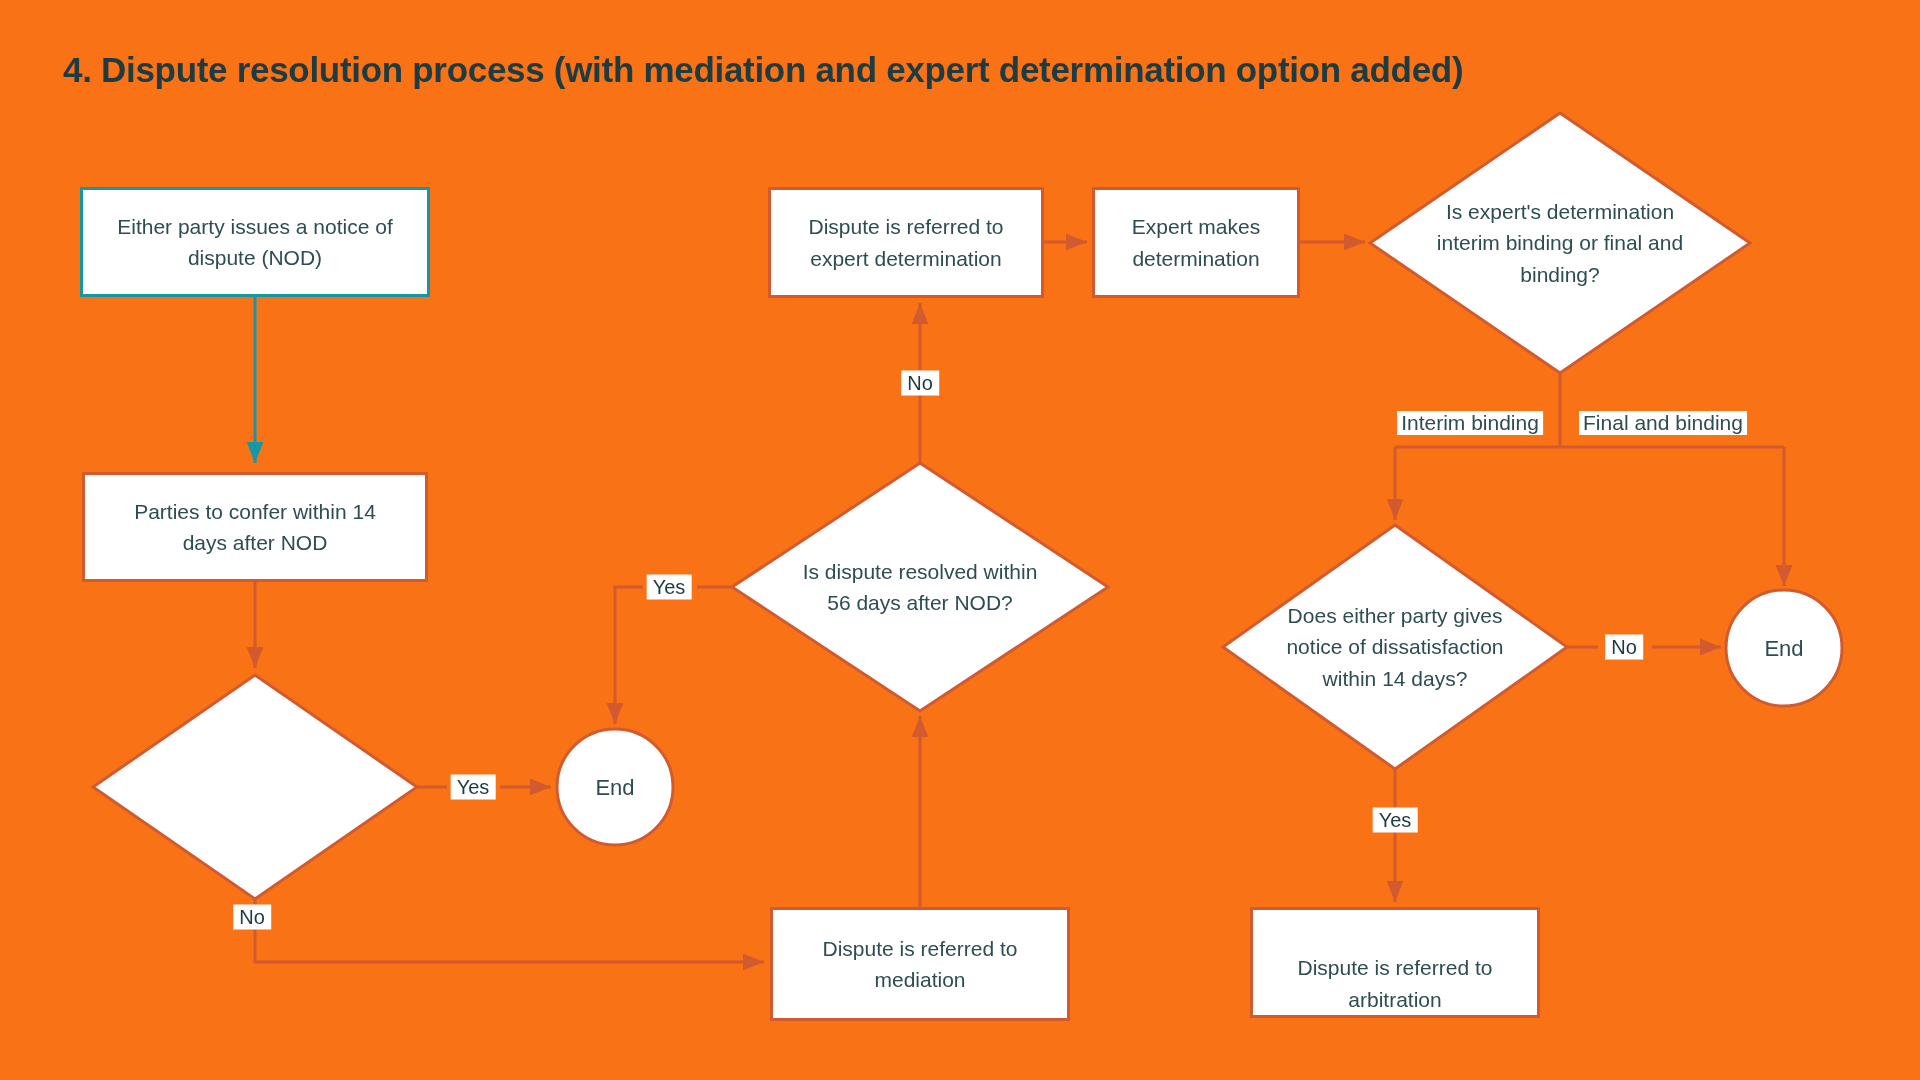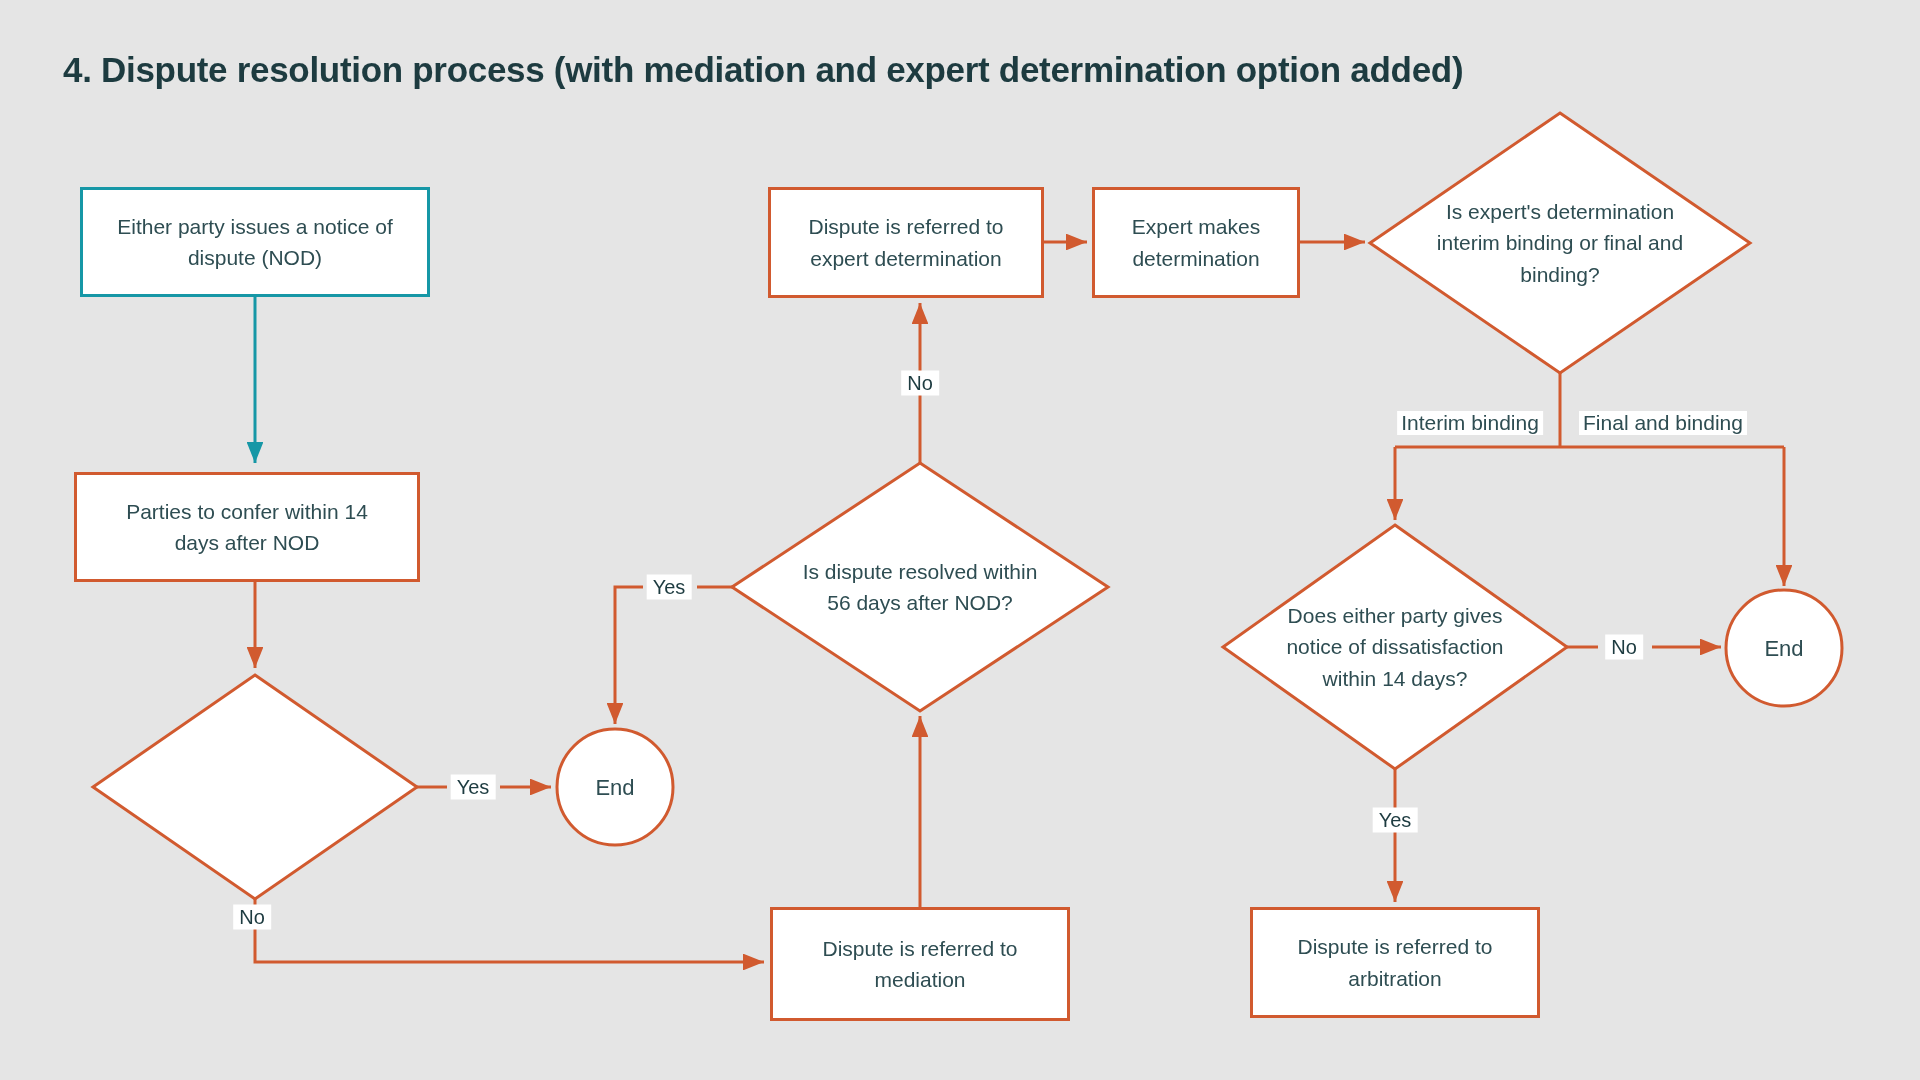--- a/index.html
+++ b/index.html
@@ -6,21 +6,21 @@
     --orange:#D15A2F;
     --teal:#1697A6;
     --text:#2E4D52;
     --dark:#1D3B40;
   }
   *{box-sizing:border-box;}
   html,body{margin:0;padding:0;background:#ffffff;}
   .canvas{
     position:relative;
     width:1920px;height:1080px;
-    background:#e5e5e5;
+    background:#f97316;
     font-family:"Liberation Sans", sans-serif;
     overflow:hidden;
   }
   .title{
     position:absolute;left:63px;top:50px;
     font-size:35px;font-weight:bold;letter-spacing:-0.3px;
     color:var(--dark);
     white-space:nowrap;
   }
   svg.wires{position:absolute;left:0;top:0;}
@@ -94,37 +94,37 @@
     <polygon points="1395,525 1567,647 1395,769 1223,647" fill="#ffffff" stroke="#D15A2F" stroke-width="3"></polygon>
 
     <circle cx="615" cy="787" r="58" fill="#ffffff" stroke="#D15A2F" stroke-width="3"></circle>
     <circle cx="1784" cy="648" r="58" fill="#ffffff" stroke="#D15A2F" stroke-width="3"></circle>
   </svg>
 
   <div class="node rect teal" style="left:80px;top:187px;width:350px;height:110px;">
     <span class="inner" style="max-width:300px;">Either party issues a notice of dispute (NOD)</span>
   </div>
 
-  <div class="node rect" style="left:74px;top:472px;width:346px;height:110px;">
+  <div class="node rect" style="left:82px;top:472px;width:346px;height:110px;">
     <span class="inner" style="max-width:272px;">Parties to confer within 14 days after NOD</span>
   </div>
 
   <div class="node rect" style="left:770px;top:907px;width:300px;height:114px;">
     <span class="inner" style="max-width:224px;">Dispute is referred to mediation</span>
   </div>
 
   <div class="node rect" style="left:768px;top:187px;width:276px;height:111px;">
     <span class="inner" style="max-width:226px;">Dispute is referred to expert determination</span>
   </div>
 
   <div class="node rect" style="left:1092px;top:187px;width:208px;height:111px;">
     <span class="inner" style="max-width:152px;">Expert makes determination</span>
   </div>
 
-  <div class="node rect" style="left:1250px;top:907px;width:290px;height:111px;">
+  <div class="node rect" style="left:1250px;top:907px;width:290px;height:111px;align-items:flex-end;">
     <span class="inner" style="max-width:226px;">Dispute is referred to arbitration</span>
   </div>
 
 
   <div class="node dia" style="left:732px;top:463px;width:376px;height:248px;">
     <span class="inner" style="max-width:262px;">Is dispute resolved within 56 days after NOD?</span>
   </div>
 
   <div class="node dia" style="left:1370px;top:113px;width:380px;height:260px;">
     <span class="inner" style="max-width:276px;">Is expert's determination interim binding or final and binding?</span>

